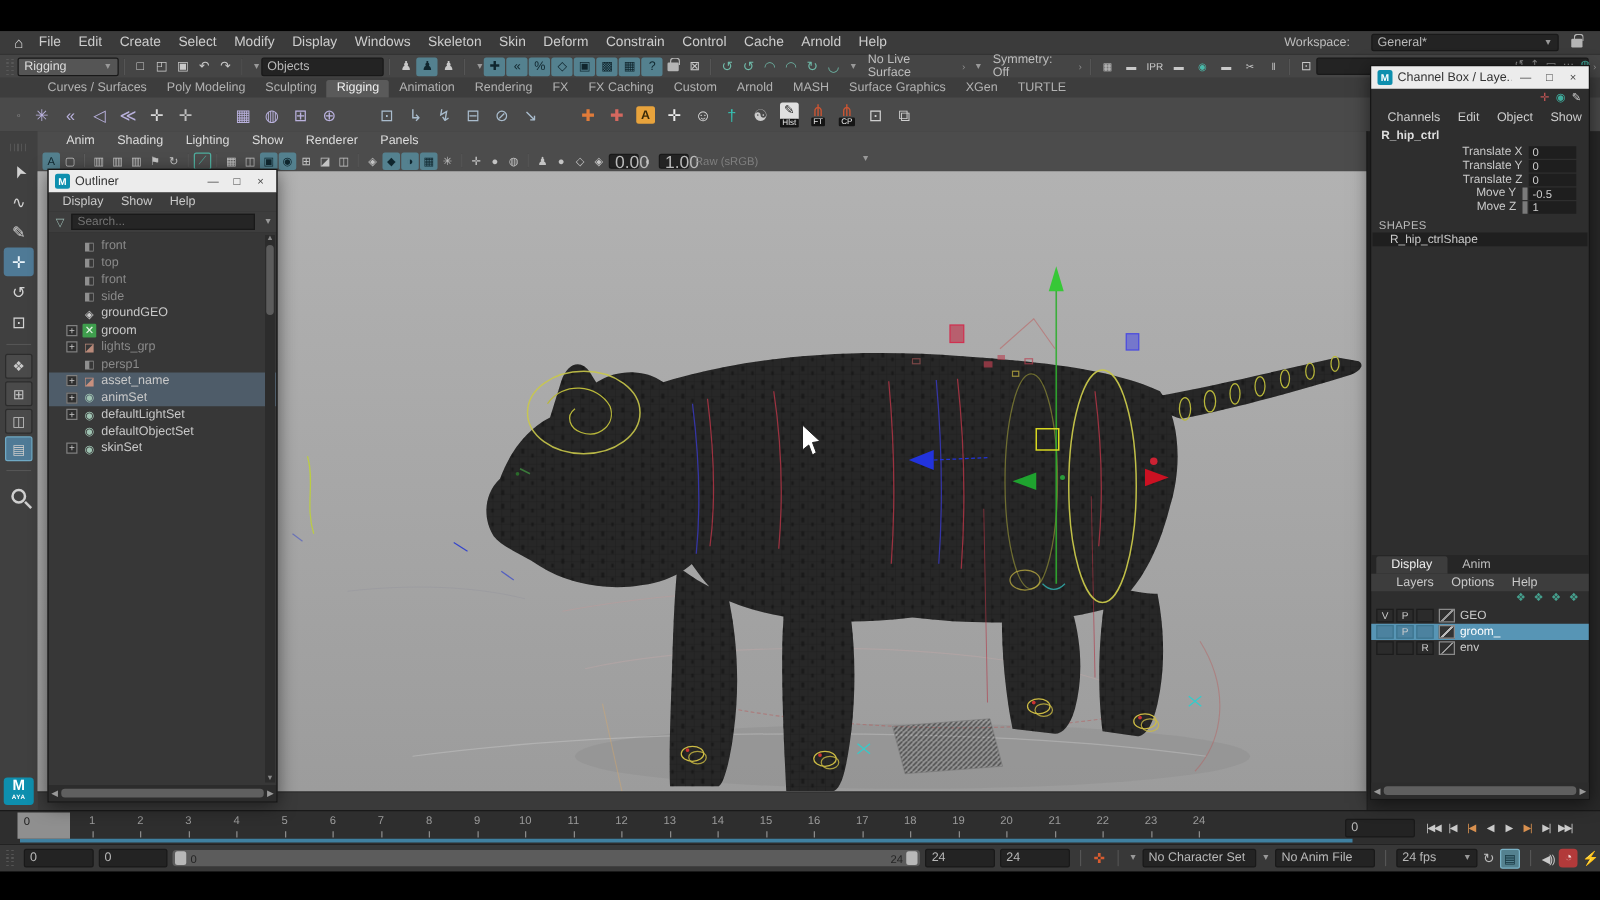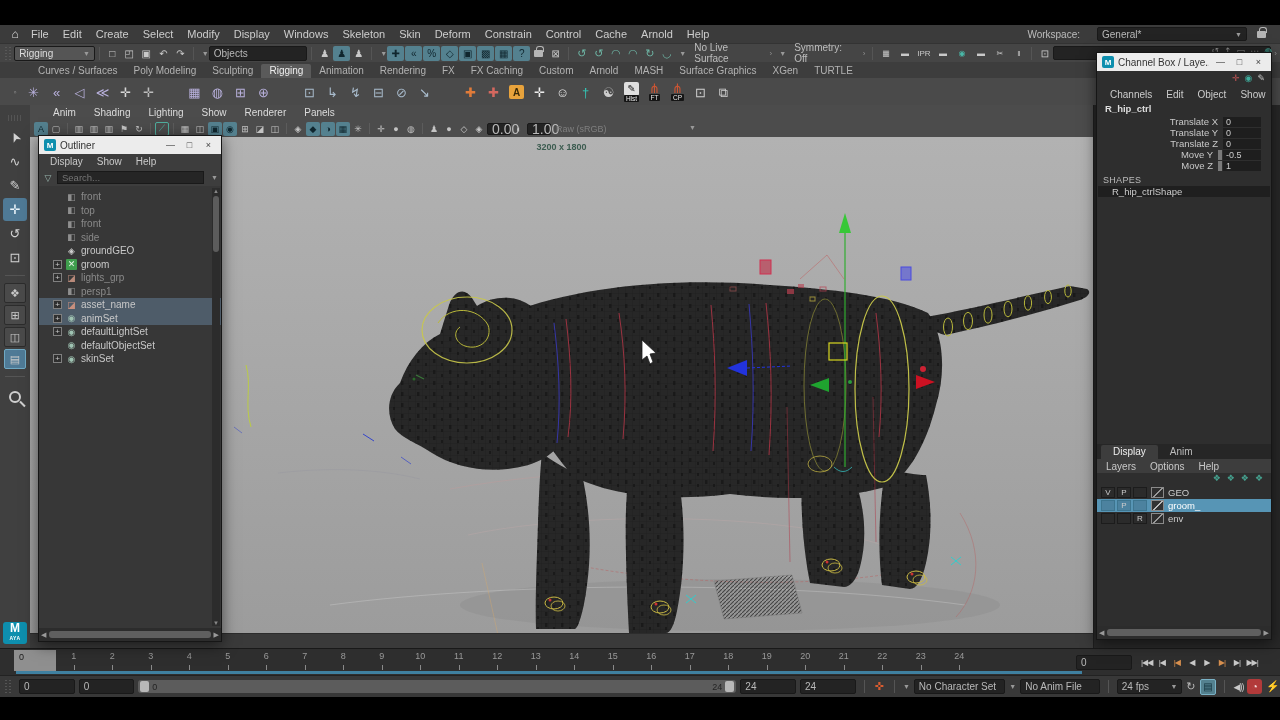--- a/index.html
+++ b/index.html
@@ -107,21 +107,21 @@
 .attr-val{width:38px;background:#1e1e1e;height:10px;font-size:9px;color:#ccc;padding-left:3px;display:flex;align-items:center}
 .nub{width:4px;height:10px;background:#7a7a7a;margin-right:1px}
 .shapes-lbl{font-size:9px;color:#bbb;padding:4px 0 1px 6px;letter-spacing:.3px;flex:0 0 auto}
 .shape-row{height:11px;background:#1f1f1f;color:#ccc;font-size:9.5px;padding-left:14px;display:flex;align-items:center;margin:0 1px;flex:0 0 auto}
 .cb-space1{flex:2.45}
 .cb-space2{flex:1}
 
 .le-tabs{height:15px;display:flex;align-items:flex-end;background:#262626;font-size:10px;color:#bbb;padding-left:4px;flex:0 0 auto}
 .le-tab{padding:1px 12px 2px}
 .le-tab.active{background:#3d3d3d;color:#eee;border-radius:2px 2px 0 0}
-.le-menus{height:14px;background:#3d3d3d;display:flex;align-items:center;font-size:10px;color:#c9c9c9;padding-left:2px;flex:0 0 auto}
+.le-menus{height:14px;background:#3d3d3d;display:flex;align-items:center;font-size:10px;color:#c9c9c9;padding-left:13px;flex:0 0 auto}
 .le-menus .mi{padding:0 7px}
 .le-ics{height:13px;display:flex;justify-content:flex-end;gap:6px;padding-right:8px;color:#45a08e;font-size:9px;flex:0 0 auto}
 .lr{height:13px;display:flex;align-items:center;font-size:9.5px;color:#ccc;gap:2px;padding-left:4px;flex:0 0 auto}
 .lr.sel{background:#5795b5;color:#fff}
 .cell{width:14px;height:11px;background:#2b2b2b;border:1px solid #1c1c1c;font-size:8px;color:#ccc;display:inline-flex;align-items:center;justify-content:center;flex:0 0 auto}
 .lr.sel .cell{background:rgba(0,0,0,.12);border-color:#3d758f}
 .swatch{width:13px;height:11px;border:1px solid #8a8a8a;background:linear-gradient(135deg,transparent 46%,#999 46%,#999 56%,transparent 56%);flex:0 0 auto;margin:0 2px}
 .lr.sel .swatch{background:#333 linear-gradient(135deg,transparent 46%,#bbb 46%,#bbb 56%,transparent 56%)}
 
 .timeline{height:27px;background:#2e2e2e;border-top:1px solid #191919;display:flex;align-items:center;position:relative}
@@ -585,21 +585,20 @@
         <span class="vic">◐</span>
         <span class="field numfield">
             <span>1.00</span>
           </span>
         <span class="rawlabel">
           <span>Raw (sRGB)</span>
           <span class="dd">▼</span>
         </span>
       </div>
       <div class="vp-canvas">
-        <div class="vp-res">3200 x 1800</div>
         <svg width="1063" height="496" viewBox="0 0 1063 496">
           <defs>
             <pattern id="wire" width="7" height="6" patternUnits="userSpaceOnUse">
               <path d="M0,0H7 M0,0V6" stroke="#161616" stroke-width="0.6" fill="none"></path>
             </pattern>
             <pattern id="dashes" width="16" height="11" patternUnits="userSpaceOnUse">
               <rect x="3" y="2" width="2.5" height="4" fill="#0b0b0b"></rect>
               <rect x="11" y="6" width="2" height="3" fill="#0b0b0b"></rect>
             </pattern>
             <pattern id="hatchp" width="4" height="4" patternUnits="userSpaceOnUse">

